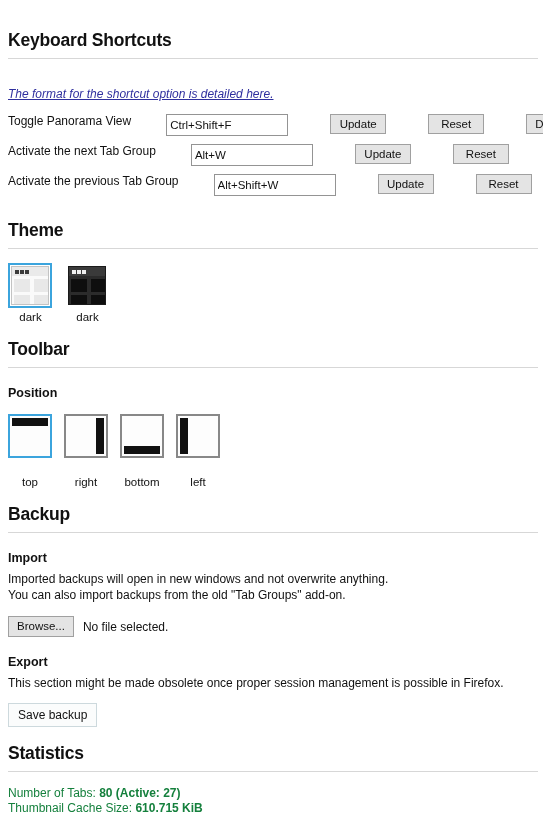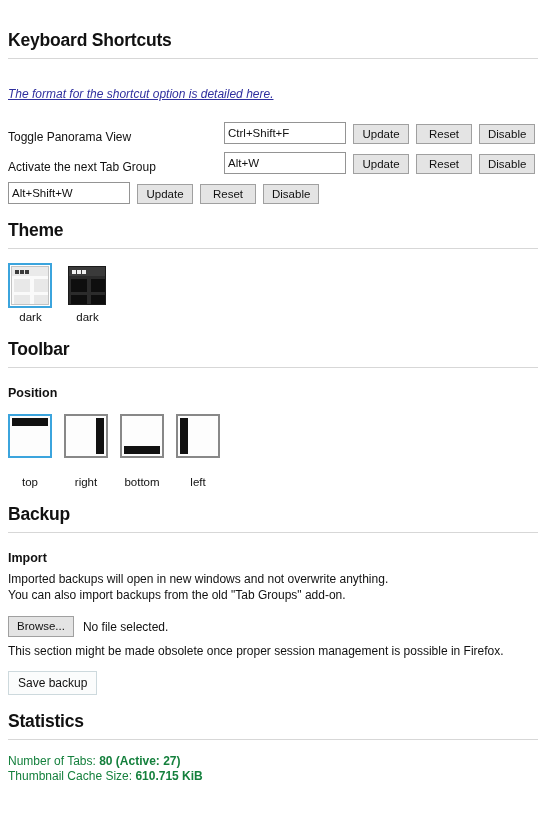--- a/index.html
+++ b/index.html
@@ -51,22 +51,23 @@
     font-size: 12px;
     font-style: italic;
     text-decoration: underline;
     color: #2f2f9e;
   }
 
   
   .shortcuts { margin-top: 13px; }
   .shortcut-row {
     display: flex;
-    align-items: flex-end;
+    align-items: flex-start;
     height: 30px;
+    gap: 35px;
   }
   .shortcut-label {
     width: 225px;
     font-size: 12px;
     color: #111;
     white-space: nowrap;
   }
   .shortcut-input {
     width: 122px;
     height: 22px;
@@ -245,20 +246,21 @@
 
     <div class="shortcut-row">
       <span class="shortcut-label">Activate the next Tab Group</span>
       <input class="shortcut-input" type="text" value="Alt+W" style="">
       <button class="btn">Update</button>
       <button class="btn">Reset</button>
       <button class="btn">Disable</button>
     </div>
 
     <div class="shortcut-row">
+      <span class="shortcut-label">Activate the previous Tab Group</span>
       <input class="shortcut-input" type="text" value="Alt+Shift+W" style="">
       <button class="btn">Update</button>
       <button class="btn">Reset</button>
       <button class="btn">Disable</button>
     </div>
 
   </div>
 
   
   <h1 class="section-title">Theme</h1>
@@ -347,20 +349,21 @@
   <p class="para">
     <span>Imported backups will open in new windows and not overwrite anything.</span><br>
     <span>You can also import backups from the old "Tab Groups" add-on.</span>
   </p>
 
   <div class="file-row">
     <button class="browse-btn">Browse...</button>
     <span class="file-status">No file selected.</span>
   </div>
 
+  <h2 class="sub-title">Export</h2>
 
   <p class="para">This section might be made obsolete once proper session management is possible in Firefox.</p>
 
   <button class="save-btn">Save backup</button>
 
   
   <h1 class="section-title">Statistics</h1>
   <hr class="rule">
 
   <div class="stats">

